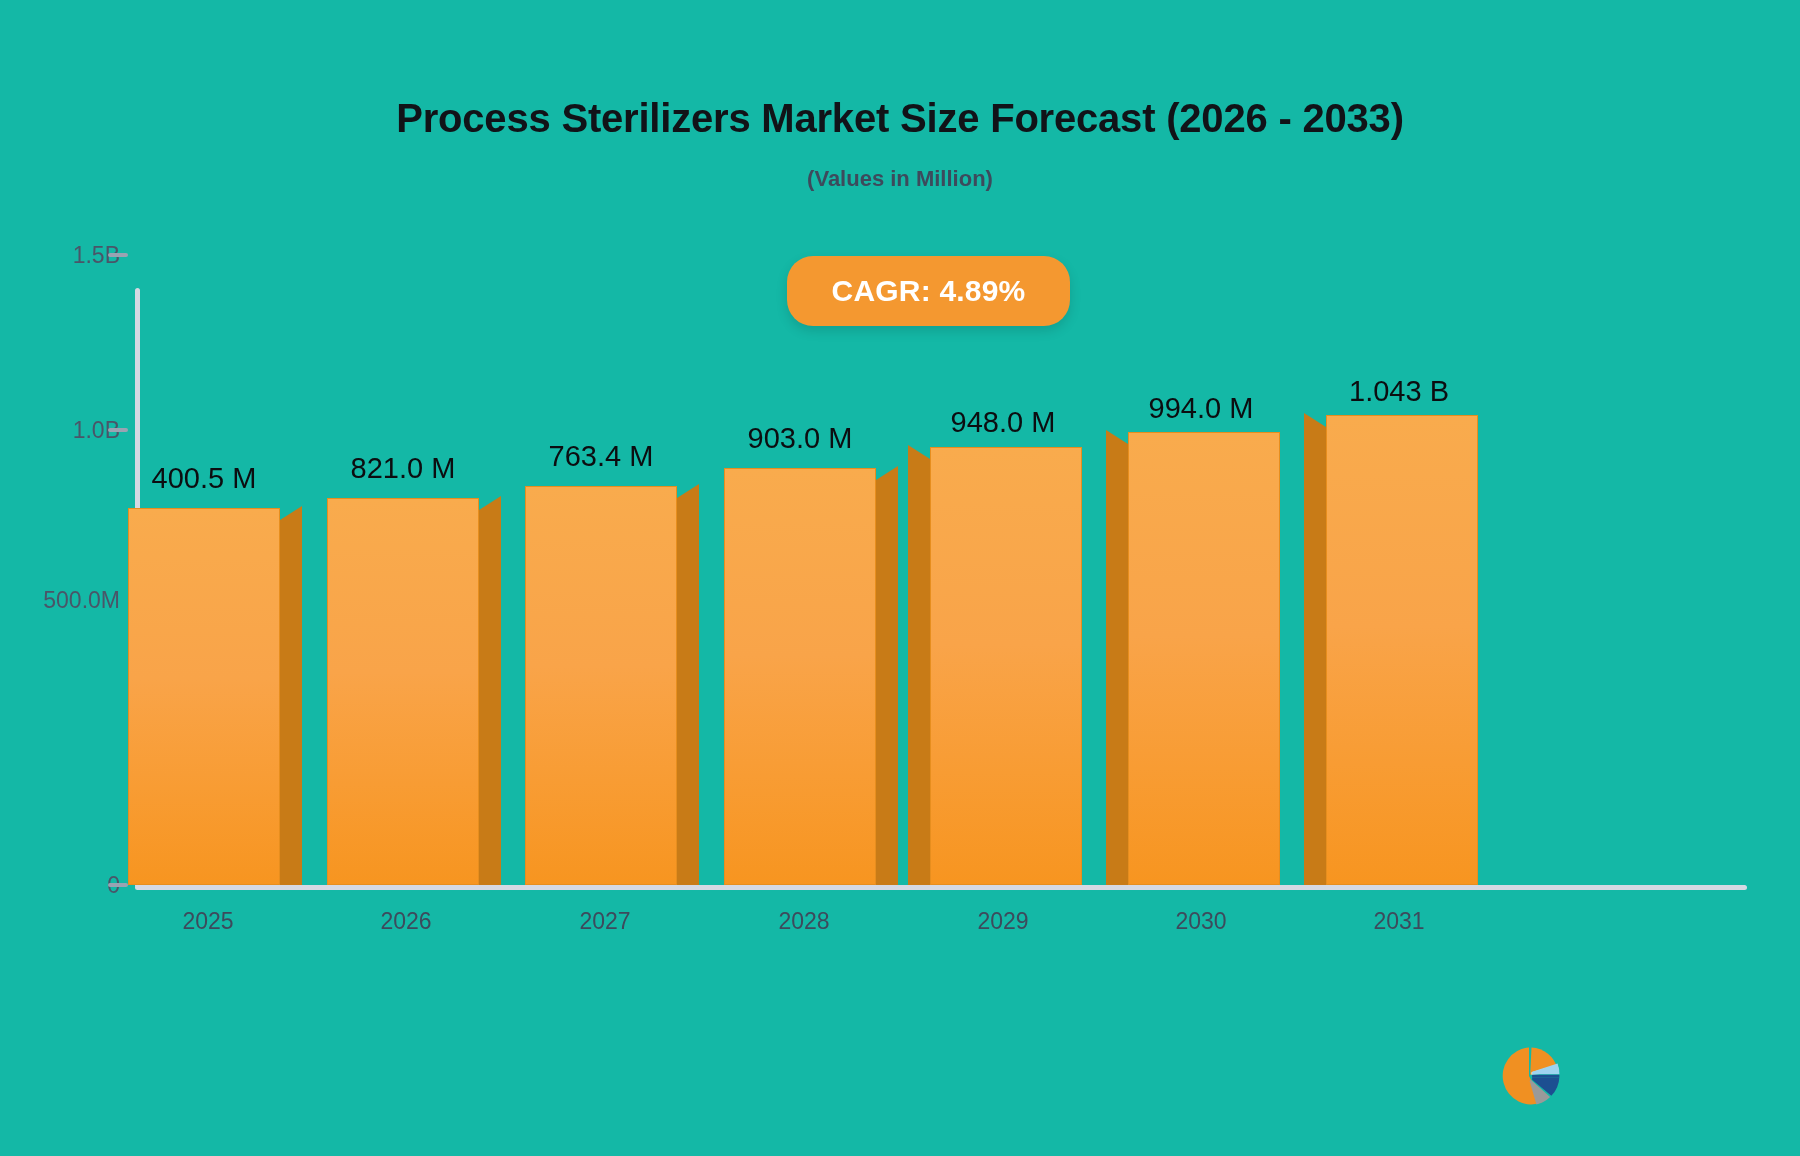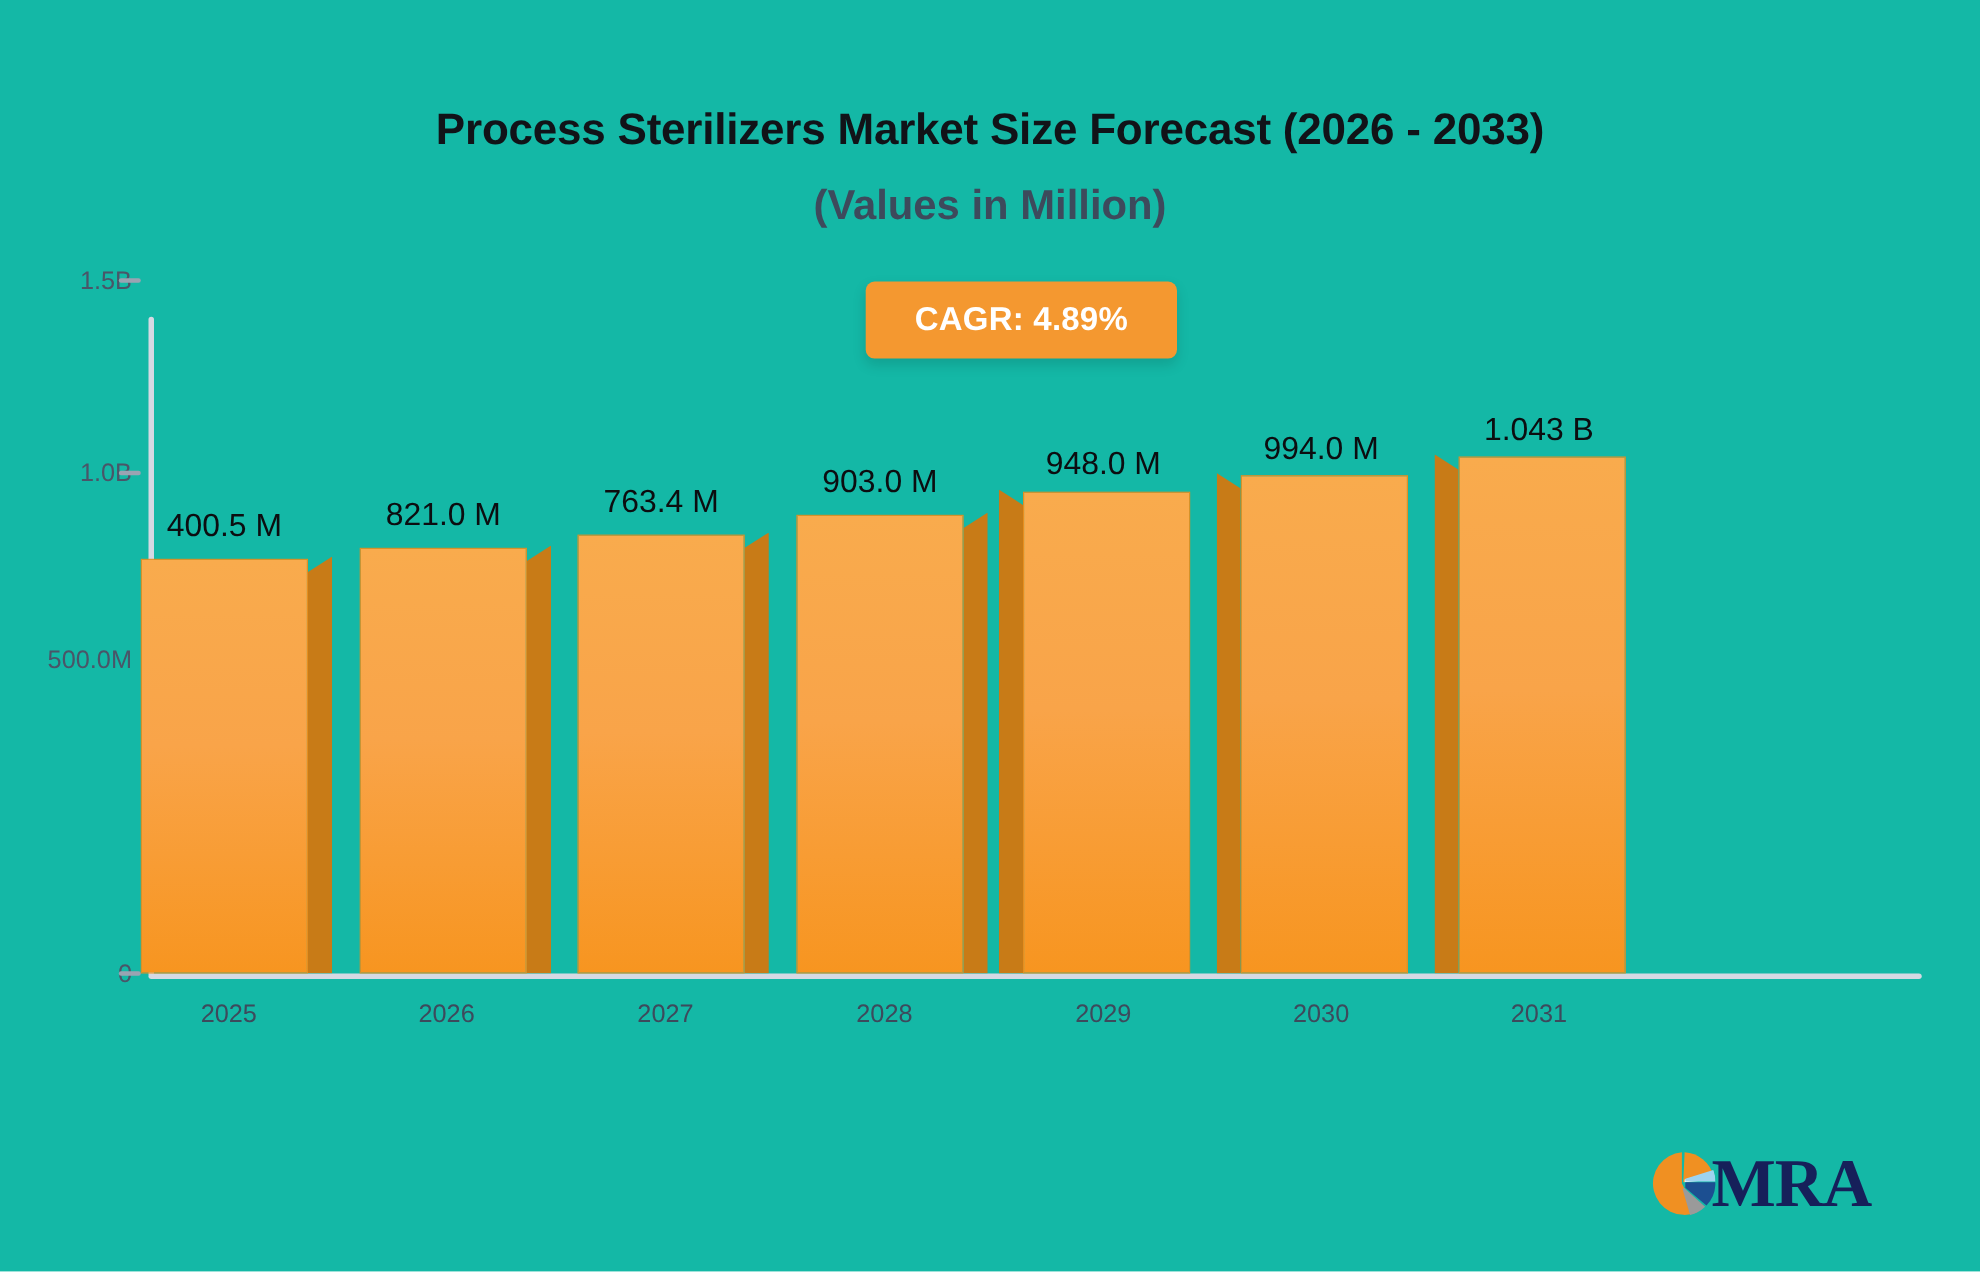--- a/index.html
+++ b/index.html
@@ -33,34 +33,34 @@
     color: #111318;
     letter-spacing: -0.2px;
     white-space: nowrap;
   }
   .subtitle {
     position: absolute;
     top: 166px;
     left: 0;
     width: 1800px;
     text-align: center;
-    font-size: 38px;
+    font-size: 22px;
     font-weight: bold;
     color: #3d4a5c;
     white-space: nowrap;
   }
 
   
   .cagr-badge {
     position: absolute;
     top: 256px;
     left: 787px;
     width: 283px;
     height: 70px;
-    border-radius: 8px;
+    border-radius: 26px;
     background: #f49830;
     box-shadow: 0 5px 12px rgba(0,0,0,0.13);
     display: flex;
     align-items: center;
     justify-content: center;
   }
   .cagr-badge span {
     color: #ffffff;
     font-size: 30px;
     font-weight: bold;
@@ -273,16 +273,15 @@
   <div class="logo">
     <svg class="logo-mark" viewBox="0 0 100 100">
       <path d="M50 50 L50 4 A46 46 0 1 0 72 92 Z" fill="#f09022"></path>
       <path d="M52 48 L96 38 A46 46 0 0 0 54 4 Z" fill="#f09022"></path>
       <path d="M54 48 L98 44 A46 46 0 0 0 96 32 L54 44 Z" fill="#ffffff"></path>
       <path d="M55 47 L99 47 A46 46 0 0 0 96 30 L55 43 Z" fill="#9ed3f0"></path>
       <path d="M55 52 L99 52 L99 48 L55 48 Z" fill="#1c4f91"></path>
       <path d="M55 52 L99 52 A46 46 0 0 1 86 82 L55 56 Z" fill="#1c4f91"></path>
       <path d="M53 56 L84 84 A46 46 0 0 1 62 96 L51 58 Z" fill="#9a9a9a"></path>
     </svg>
-    <div class="logo-text">MRA</div>
   </div>
 
 </div>
 
 </body></html>

